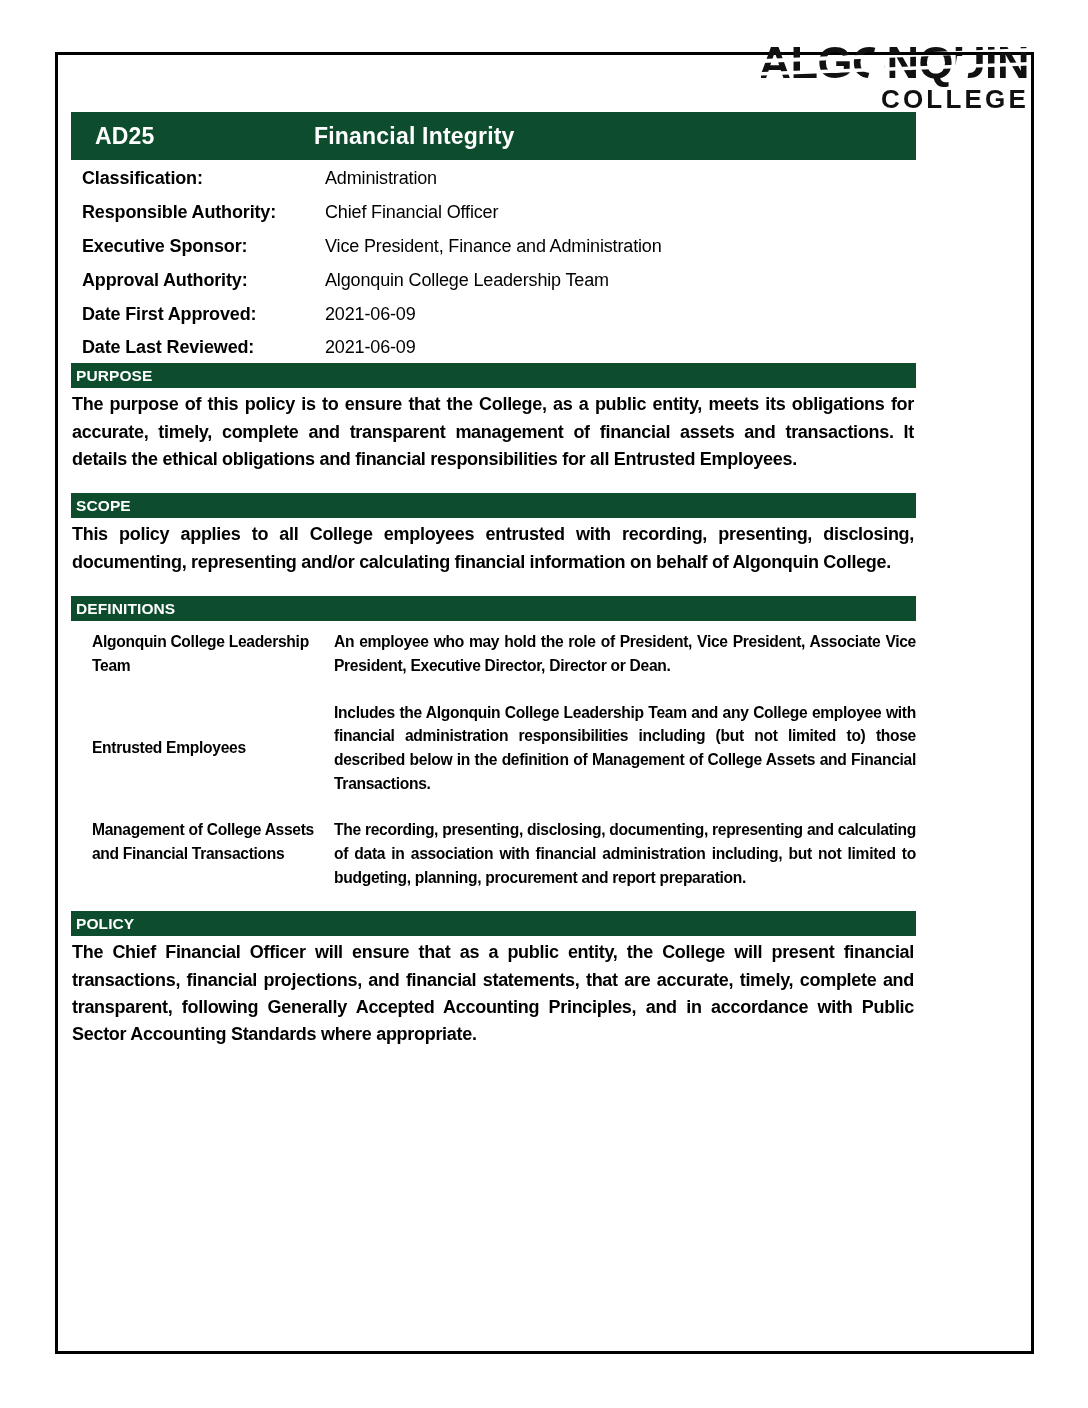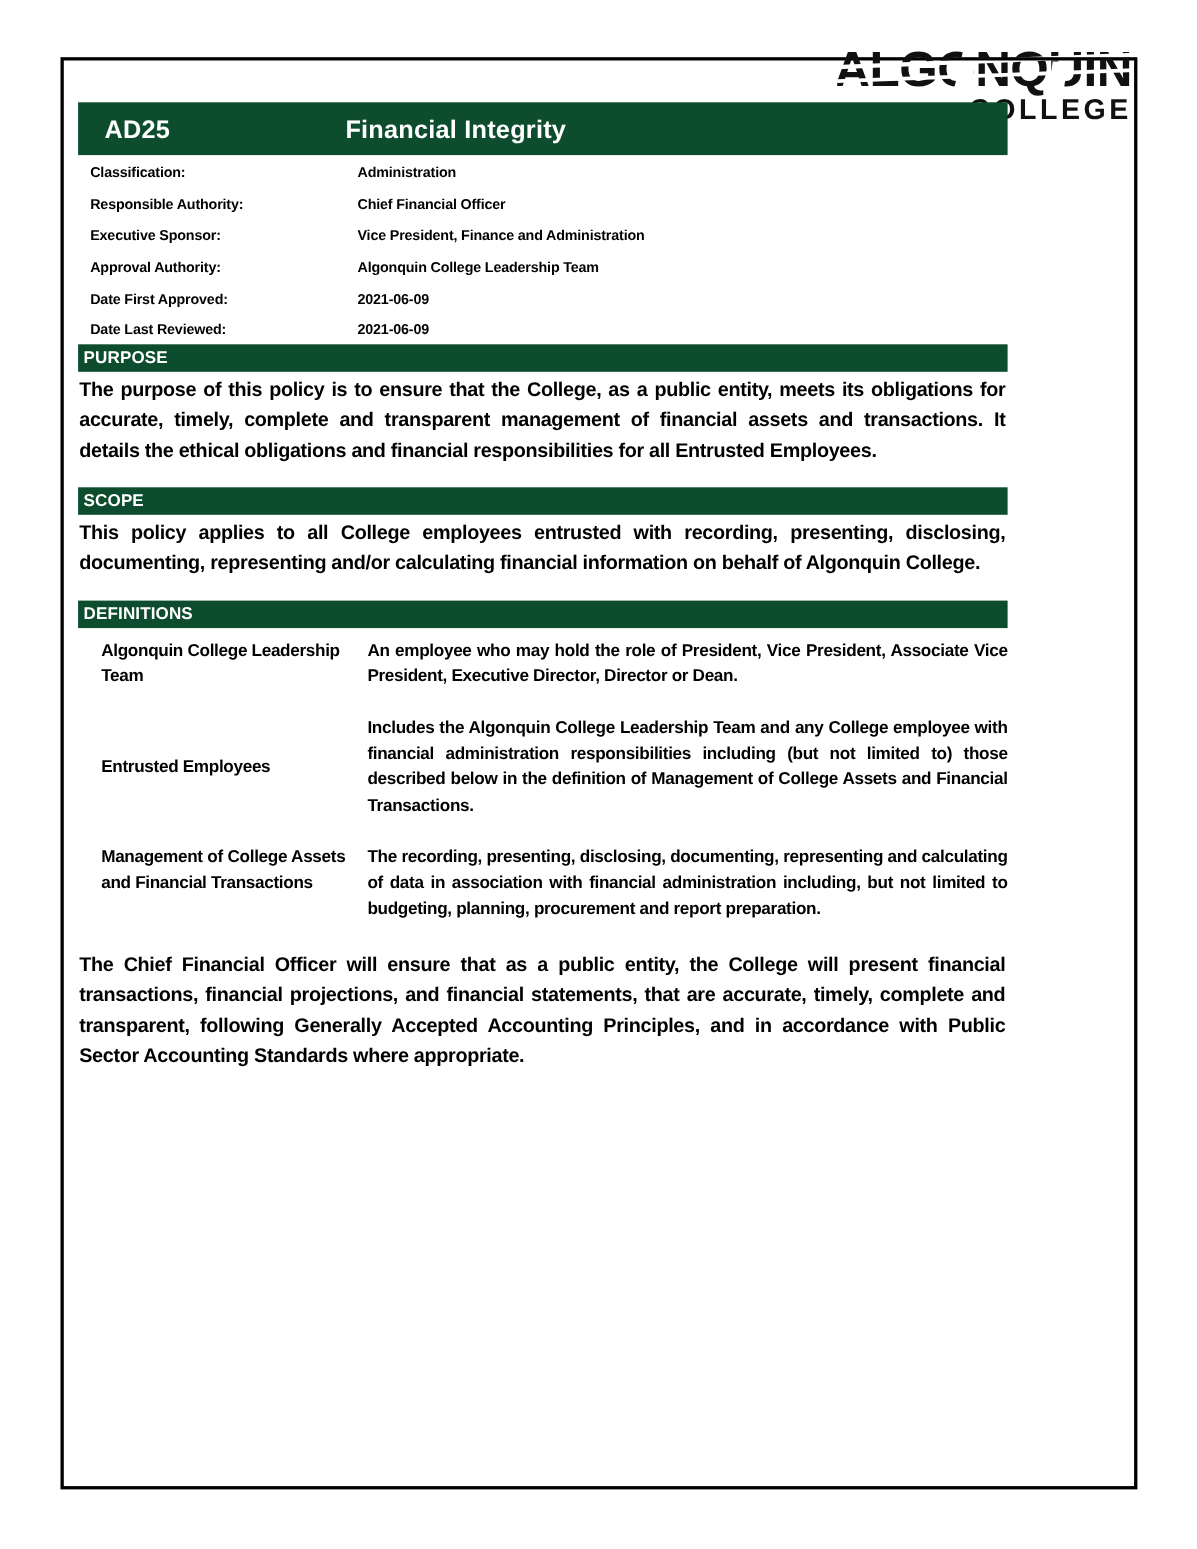--- a/index.html
+++ b/index.html
@@ -37,21 +37,21 @@
     width: 270px;
     text-align: right;
     margin-top: 20px;
   }
   .logo-svg { display: block; width: 270px; height: 82px; }
 
   
   .content {
     position: absolute;
     left: 71px;   
-    top: 93px;    
+    top: 112px;    
     width: 845px;
   }
 
   
   .title-bar {
     background: #0d4d2e;
     height: 48px;
     display: flex;
     align-items: center;
     color: #ffffff;
@@ -72,31 +72,31 @@
 
   
   .meta-table {
     margin-top: 9px;
     width: 100%;
     border-collapse: collapse;
   }
   .meta-table td {
     padding: 0 0 15px 0;
     vertical-align: top;
-    font-size: 13px;
+    font-size: 18px;
     line-height: 1.05;
   }
   .meta-label {
     width: 243px;
     padding-left: 11px !important;
     font-weight: bold;
     letter-spacing: -0.15px;
   }
   .meta-value {
-    font-weight: bold;
+    font-weight: normal;
     letter-spacing: -0.15px;
   }
   .meta-table tr:last-child td { padding-bottom: 6px; }
 
   
   .section-bar {
     background: #0d4d2e;
     color: #ffffff;
     height: 25px;
     line-height: 25px;
@@ -253,15 +253,16 @@
           <td class="col-def">
             <div class="def-text">The recording, presenting, disclosing, documenting, representing and calculating of data in association with financial administration including, but not limited to budgeting, planning, procurement and report preparation.</div>
           </td>
         </tr>
       </tbody>
     </table>
   </div>
 
   <div class="spacer-sm"></div>
 
+  <div class="section-bar">POLICY</div>
   <p class="body-text">The Chief Financial Officer will ensure that as a public entity, the College will present financial transactions, financial projections, and financial statements, that are accurate, timely, complete and transparent, following Generally Accepted Accounting Principles, and in accordance with Public Sector Accounting Standards where appropriate.</p>
 
 </div>
 
 </body></html>

